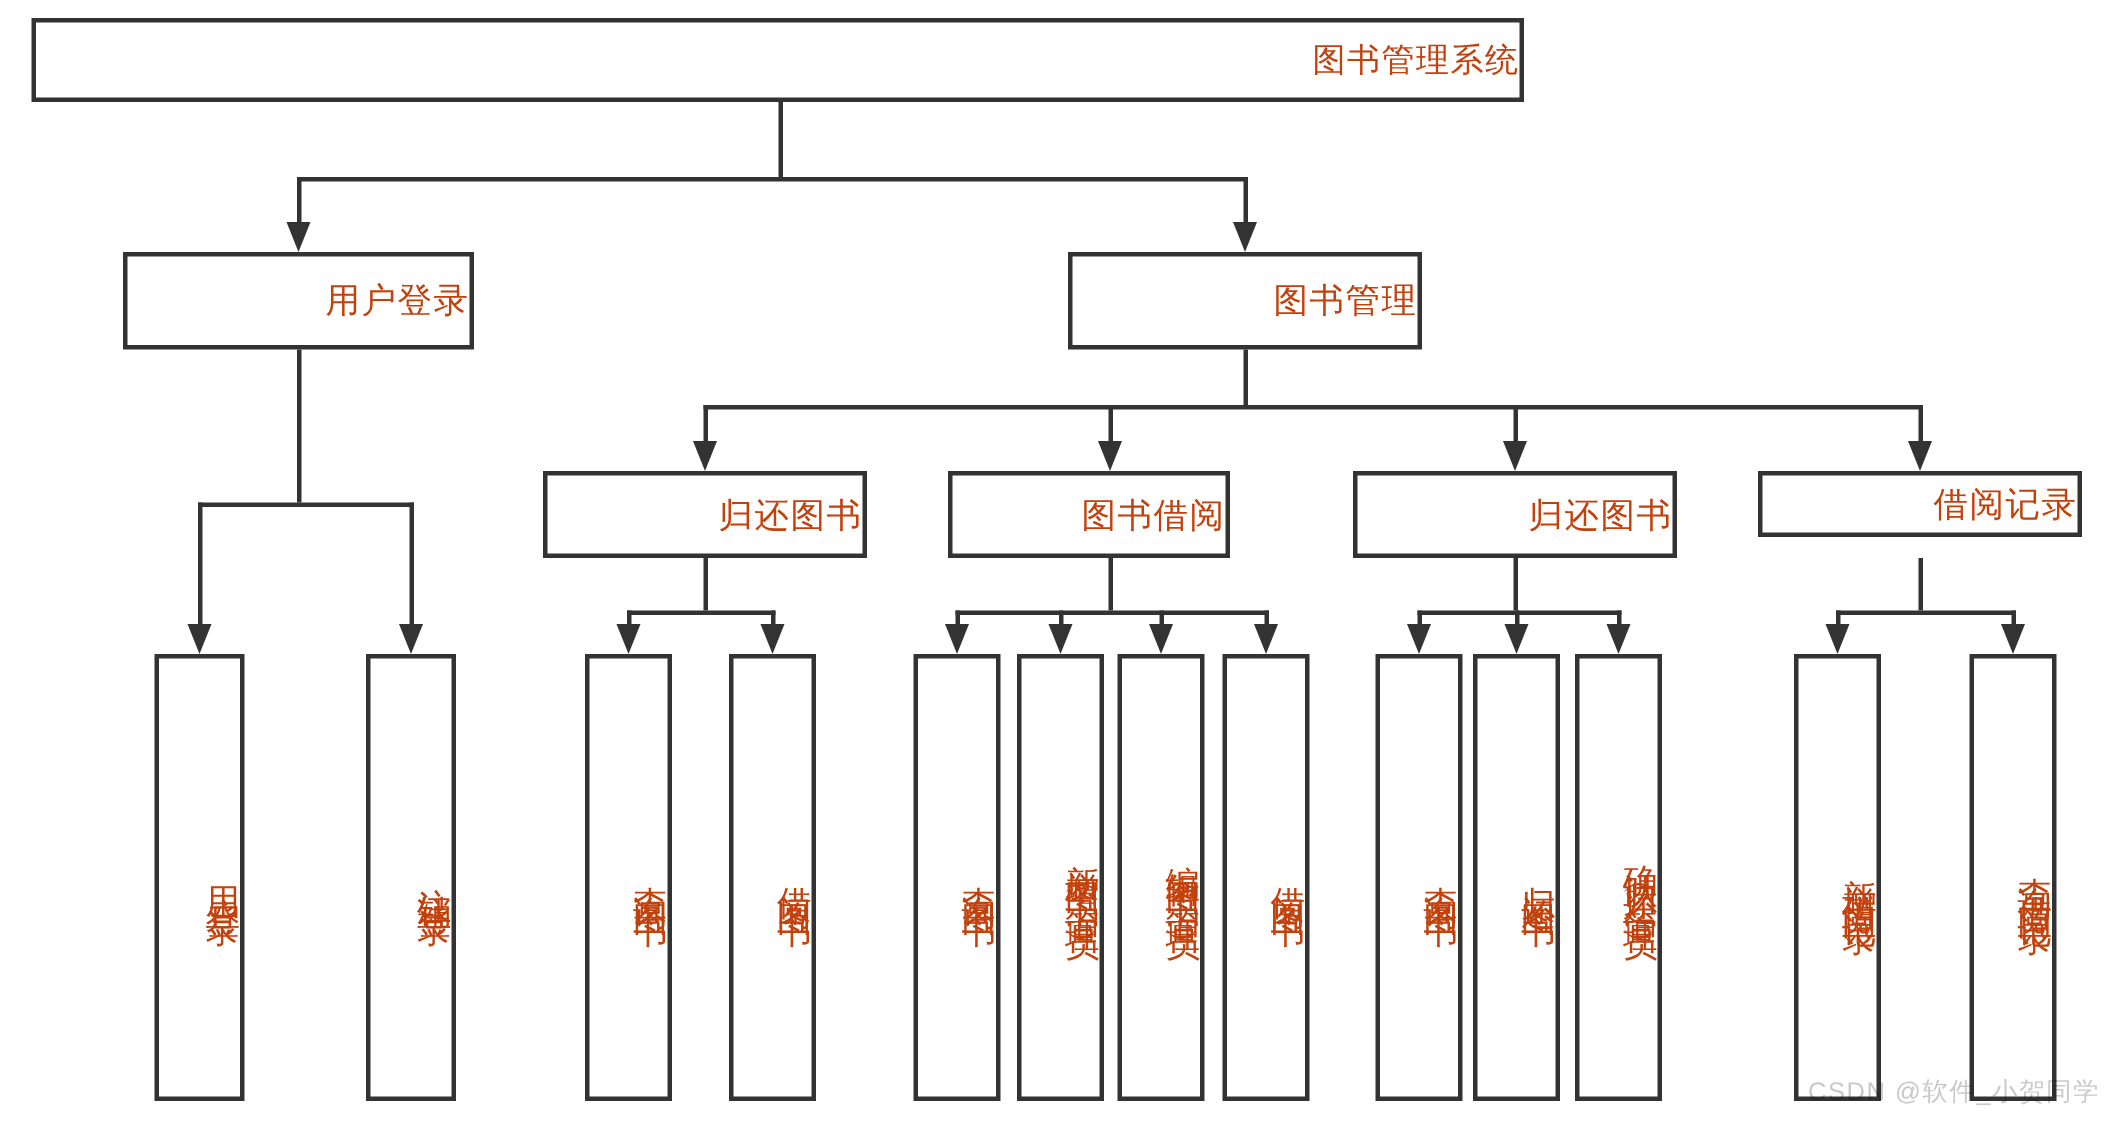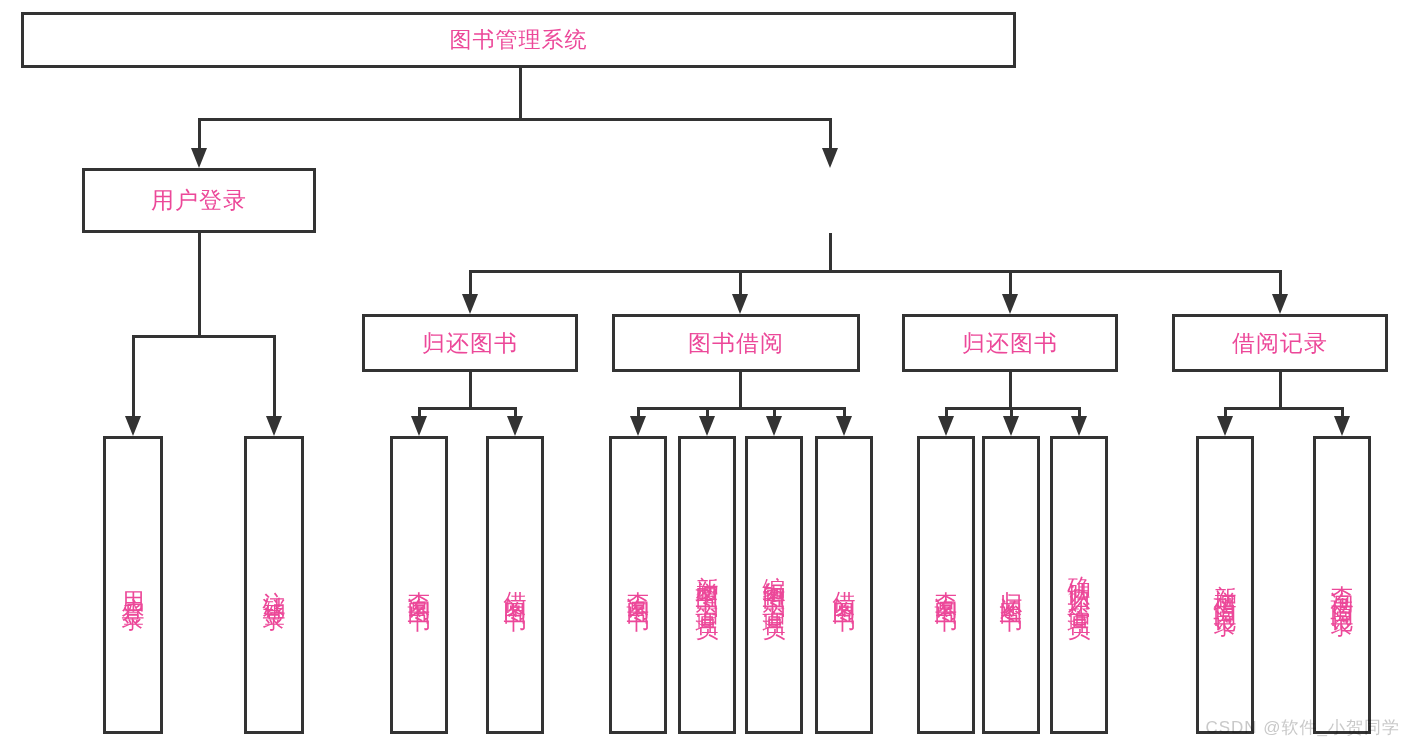--- a/index.html
+++ b/index.html
@@ -8,22 +8,22 @@
     width:1405px;height:747px;
     background:#ffffff;
     font-family:"Liberation Sans",sans-serif;
     overflow:hidden;
   }
   .box{
     position:absolute;
     border:3px solid #333333;
     background:#ffffff;
     box-sizing:border-box;
-    display:flex;align-items:center;justify-content:center;
-    color:#ec4899;
+    display:flex;align-items:center;justify-content:flex-end;
+    color:#c2410c;
     font-size:23px;
     letter-spacing:1px;
   }
   .leaf{top:436px;height:298px;}
   .leaf span{
     writing-mode:vertical-rl;
     text-orientation:mixed;
     letter-spacing:6px;
     line-height:1;
     white-space:nowrap;
@@ -43,23 +43,23 @@
     color:#c9c9c9;
     letter-spacing:1px;
     mix-blend-mode:multiply;
     white-space:nowrap;
   }
   
   #b-root{left:21px;top:12px;width:995px;height:56px;font-size:22px;}
   #b-user-login{left:82px;top:168px;width:234px;height:65px;}
   #b-book-mgmt{left:712px;top:168px;width:236px;height:65px;}
   #b-new-book{left:362px;top:314px;width:216px;height:58px;}
-  #b-book-borrow{left:612px;top:314px;width:248px;height:58px;}
+  #b-book-borrow{left:632px;top:314px;width:188px;height:58px;}
   #b-current-borrow{left:902px;top:314px;width:216px;height:58px;}
-  #b-borrow-records{left:1172px;top:314px;width:216px;height:58px;}
+  #b-borrow-records{left:1172px;top:314px;width:216px;height:44px;}
   #l-ul-login{left:103px;width:60px;}
   #l-ul-logout{left:244px;width:60px;}
   #l-nb-query{left:390px;width:58px;}
   #l-nb-borrow{left:486px;width:58px;}
   #l-bb-query{left:609px;width:58px;}
   #l-bb-add{left:678px;width:58px;}
   #l-bb-edit{left:745px;width:58px;}
   #l-bb-borrow{left:815px;width:58px;}
   #l-cb-query{left:917px;width:58px;}
   #l-cb-return{left:982px;width:58px;}
@@ -72,20 +72,23 @@
 
 <div id="canvas">
 
   <div class="box" id="b-root">
     <span>图书管理系统</span>
   </div>
 
   <div class="box" id="b-user-login">
     <span>用户登录</span>
   </div>
+  <div class="box" id="b-book-mgmt">
+    <span>图书管理</span>
+  </div>
 
   <div class="box" id="b-new-book">
     <span>归还图书</span>
   </div>
   <div class="box" id="b-book-borrow">
     <span>图书借阅</span>
   </div>
   <div class="box" id="b-current-borrow">
     <span>归还图书</span>
   </div>

